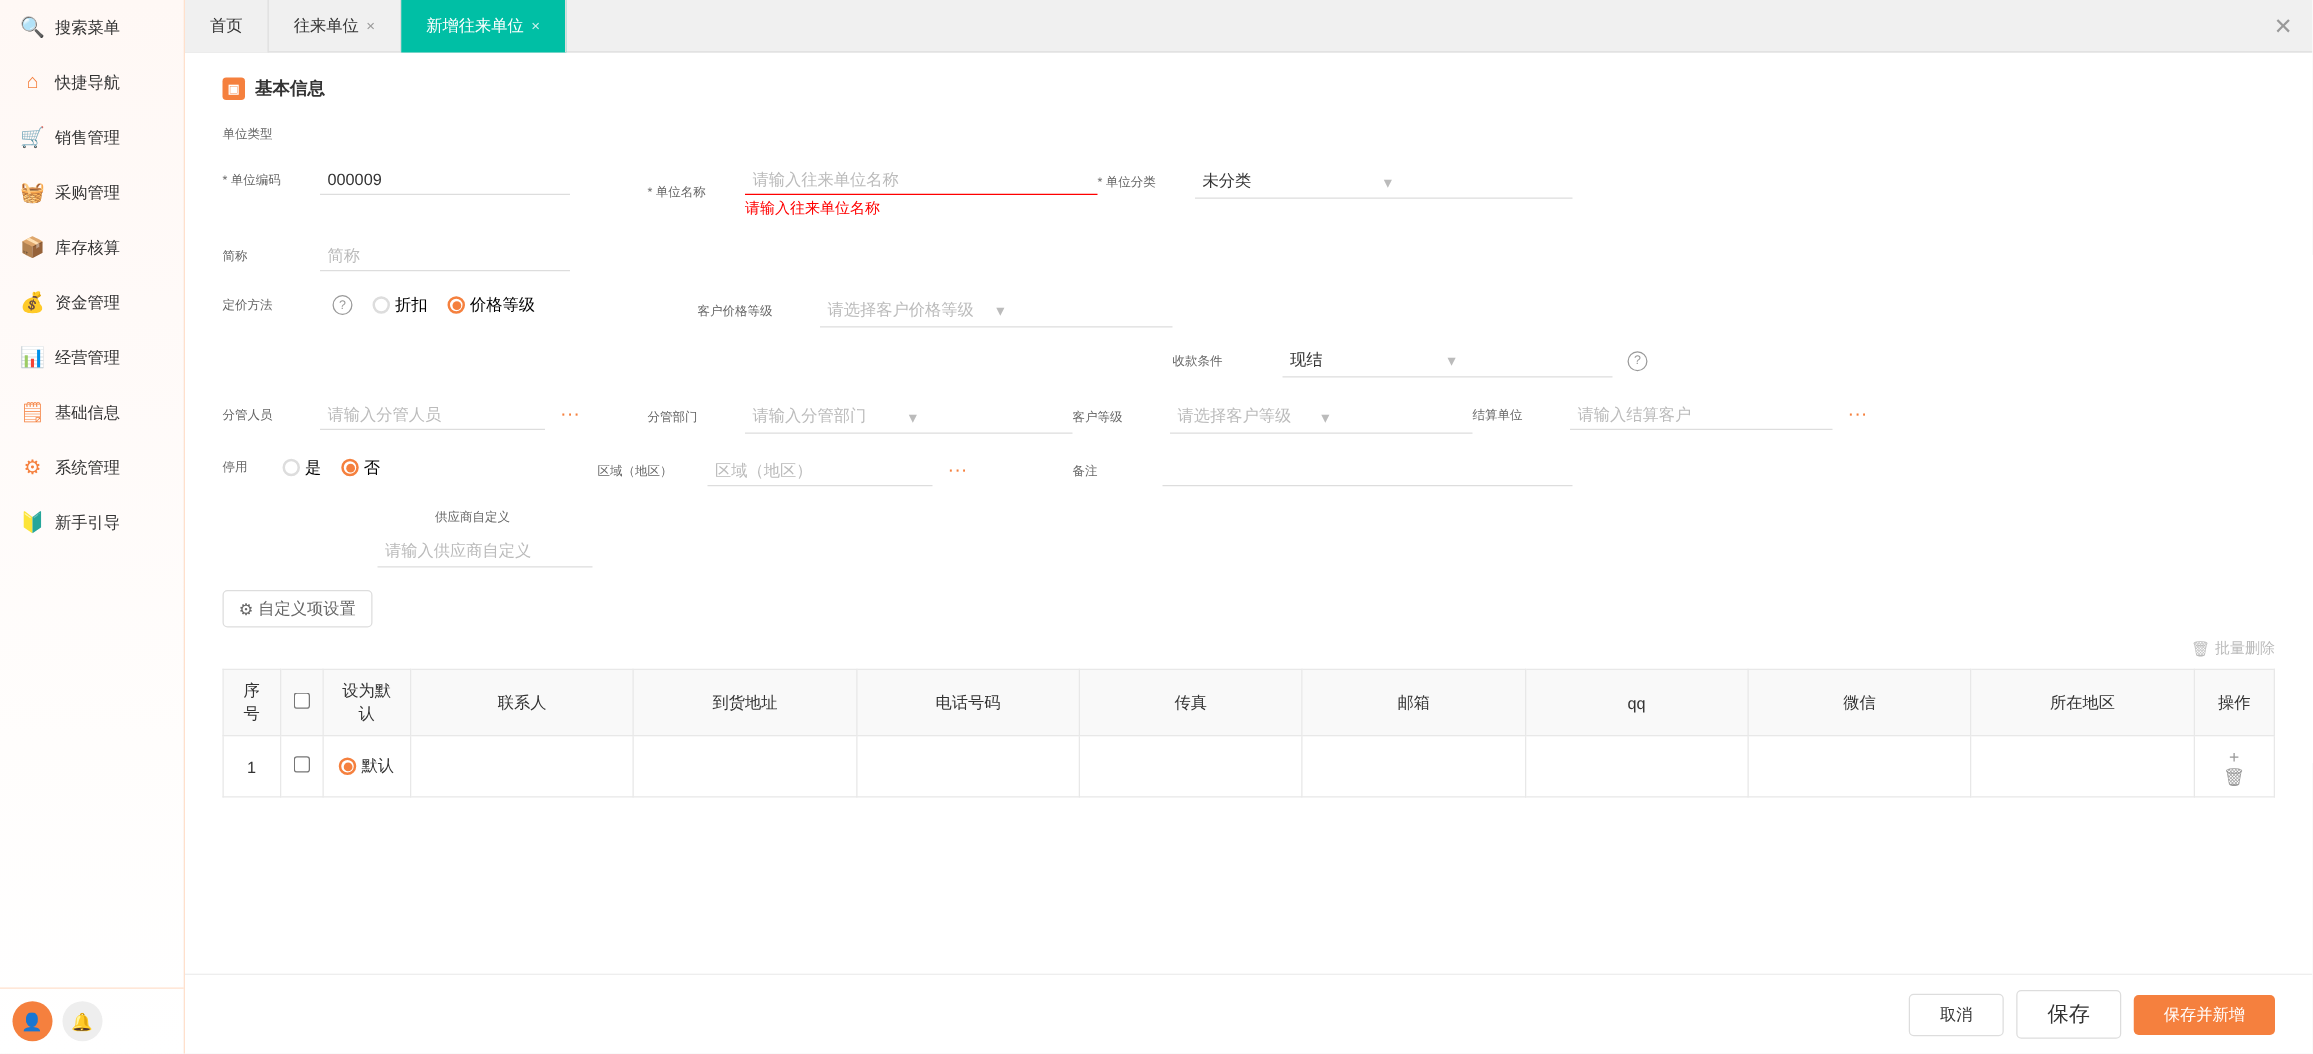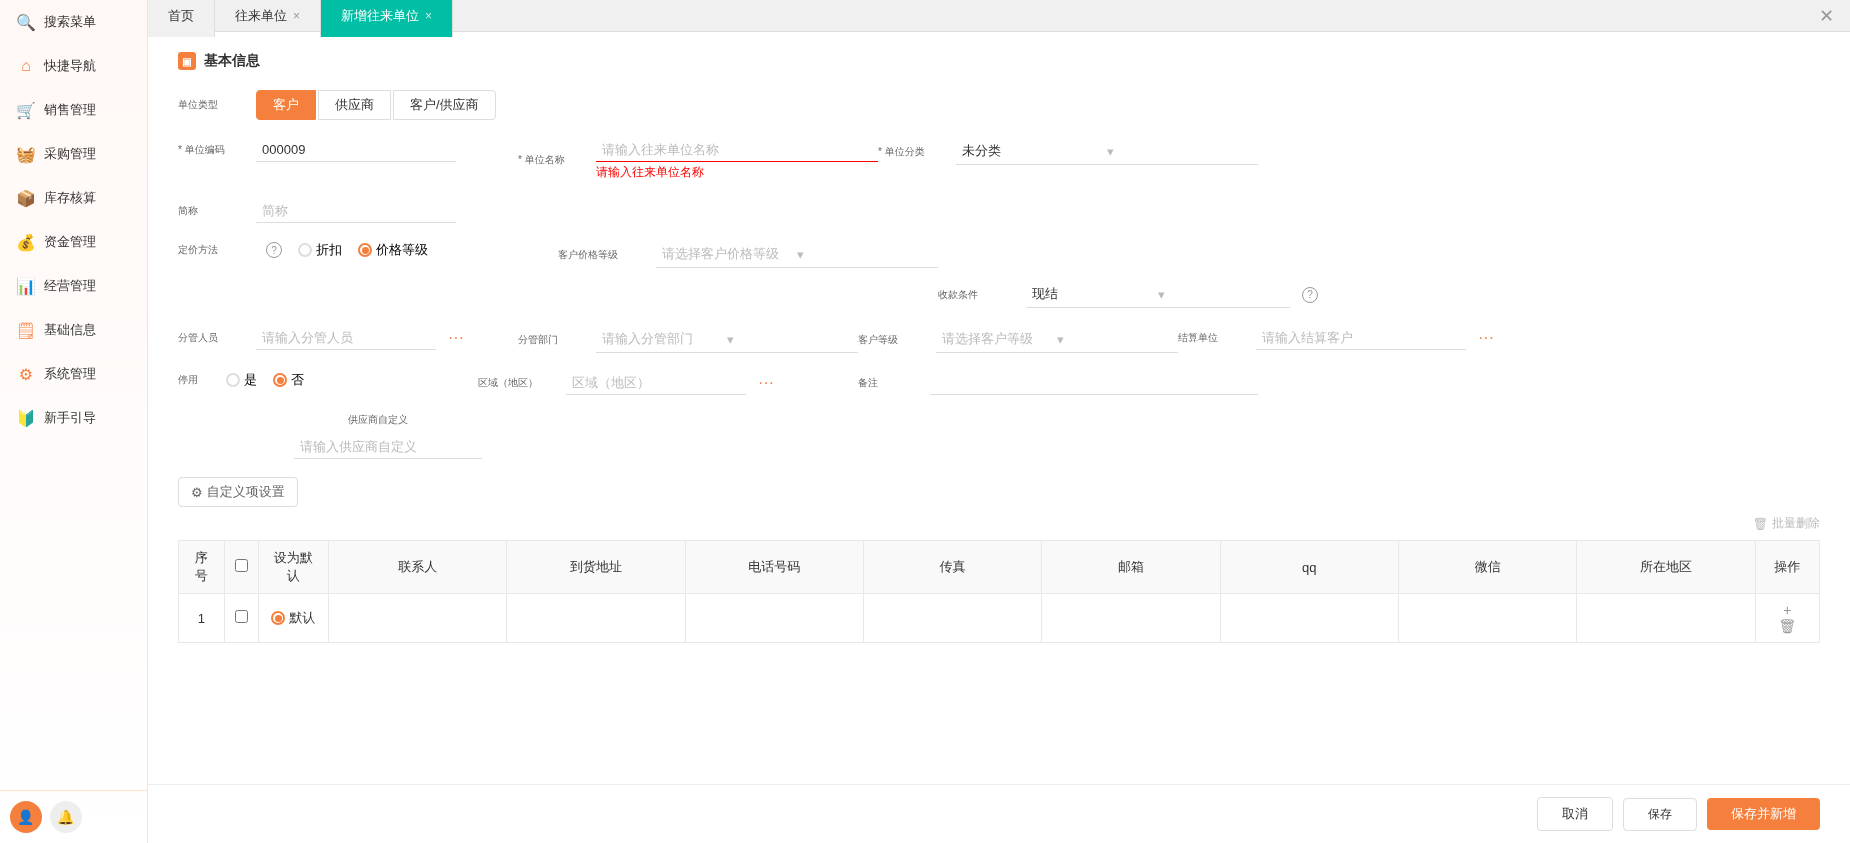--- a/index.html
+++ b/index.html
@@ -49,21 +49,21 @@
       flex-direction: column;
       overflow: hidden;
     }
 
     
     .tab-bar {
       display: flex;
       align-items: center;
       background: #f0f0f0;
       border-bottom: 1px solid #ddd;
-      height: 32px;
+      height: 42px;
       padding: 0 0;
       position: relative;
     }
     .tab {
       display: flex;
       align-items: center;
       gap: 6px;
       padding: 0 20px;
       height: 42px;
       cursor: pointer;
@@ -292,21 +292,21 @@
       color: #333;
       font-size: 13px;
       cursor: pointer;
       border-radius: 4px;
     }
     .btn-save {
       padding: 7px 24px;
       border: 1px solid #ddd;
       background: white;
       color: #333;
-      font-size: 12px;
+      font-size: 17px;
       cursor: pointer;
       border-radius: 4px;
     }
     .btn-save-new {
       padding: 7px 24px;
       background: #f5803e;
       color: white;
       border: none;
       font-size: 13px;
       cursor: pointer;
@@ -418,25 +418,20 @@
   <div class="content">
 
     <div class="section-header">
       <div class="section-icon">▣</div>
       <span>基本信息</span>
     </div>
 
     <div class="form-row">
       <div class="form-group" style="align-items:center;">
         <span class="form-label">单位类型</span>
-        <div class="unit-type-group">
-          <button class="unit-type-btn active">客户</button>
-          <button class="unit-type-btn">供应商</button>
-          <button class="unit-type-btn">客户/供应商</button>
-        </div>
       </div>
     </div>
 
     <div class="form-row">
       <div class="form-group" style="max-width: 340px;">
         <span class="form-label">* 单位编码</span>
         <input type="text" class="form-input" style="max-width: 200px;" value="000009">
       </div>
       <div class="form-group" style="max-width: 360px; flex-direction:column; align-items:flex-start;">
         <div style="display:flex;align-items:center;width:100%;gap:8px;">
@@ -546,21 +541,21 @@
       </div>
       <div class="form-group" style="max-width:400px;gap:32px;">
         <span class="form-label" style="min-width:40px;">备注</span>
         <input type="text" class="form-input" placeholder="" style="">
       </div>
     </div>
 
     <div class="form-row">
       <div class="form-group" style="max-width:420px;flex-direction:column;">
         <span class="form-label" style="min-width:80px;">供应商自定义</span>
-        <input type="text" class="form-input" placeholder="请输入供应商自定义" style="max-width: 260px;">
+        <input type="text" class="form-input" placeholder="请输入供应商自定义" style="max-width: 260px; font-family: Liberation Serif, serif;">
       </div>
     </div>
 
     <div style="margin-bottom: 8px;">
       <button class="settings-btn">
         <span>⚙</span>
         <span>自定义项设置</span>
       </button>
     </div>
 

